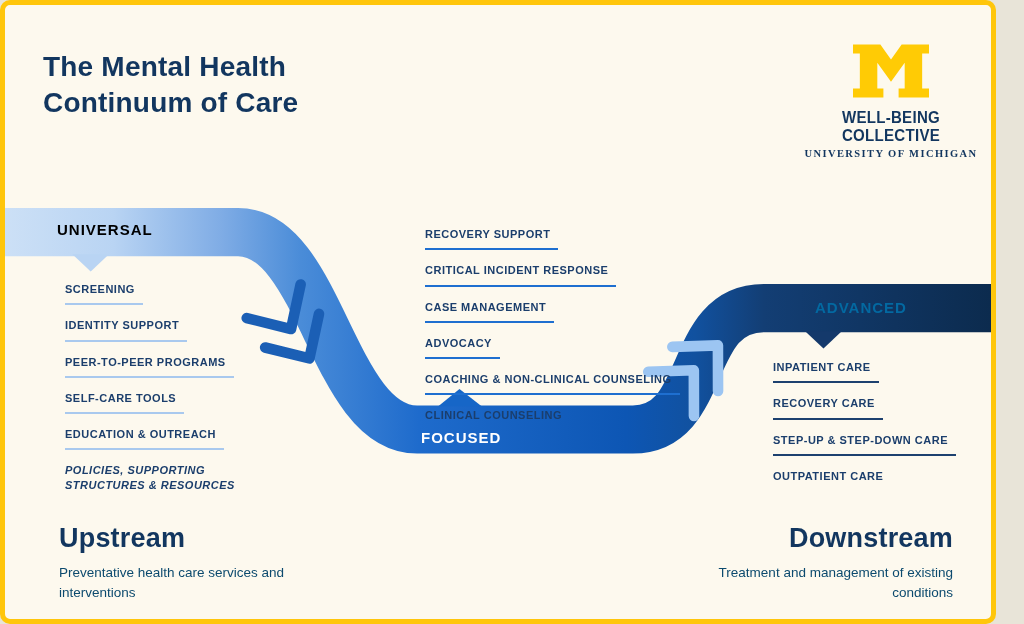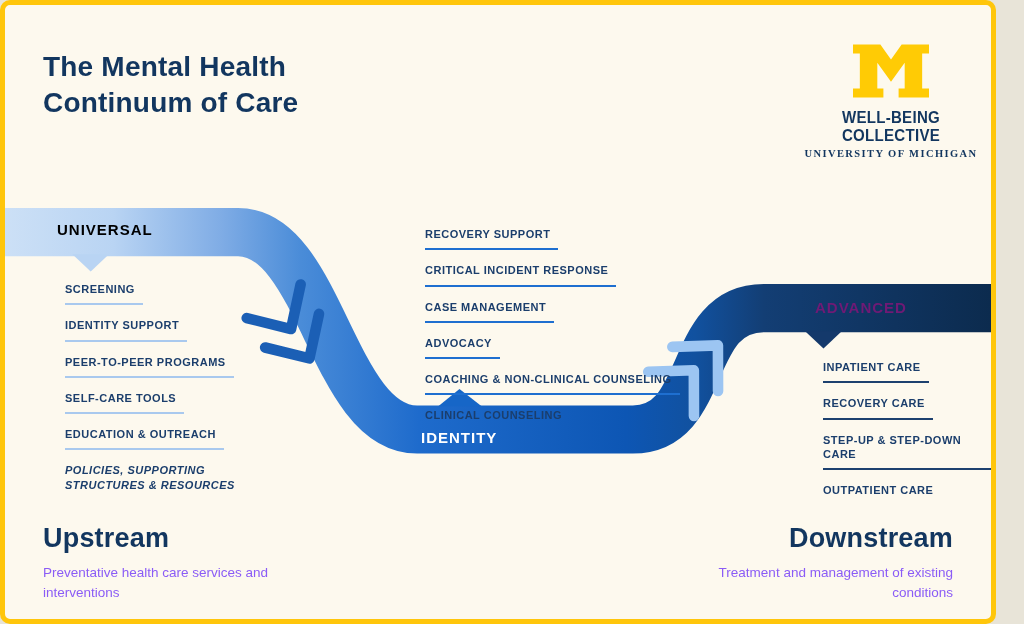--- a/index.html
+++ b/index.html
@@ -32,45 +32,45 @@
   }
   .logo .inst{
     font-family:Liberation Serif, serif;
     font-size:10.5px;font-weight:700;letter-spacing:1.4px;margin-top:3px;
   }
 
   
   .stage-label{position:absolute;font-size:15px;font-weight:800;letter-spacing:1px;}
   .lbl-universal{left:52px;top:216px;color:#000000;}
   .lbl-focused{left:416px;top:424px;color:#FFFFFF;}
-  .lbl-advanced{left:810px;top:294px;color:#701a75;}
+  .lbl-advanced{left:810px;top:294px;color:#0369a1;}
 
   
   .svc-list{position:absolute;list-style:none;margin:0;padding:0;}
   .svc-list li{
     display:table;
     font-size:11px;font-weight:800;letter-spacing:.5px;color:#1B3E6C;
     padding:0 8px 7px 0;margin-bottom:13px;
     border-bottom:2px solid transparent;
     line-height:1.3;
   }
   .svc-list li:last-child{border-bottom:none;}
   .list-universal{left:60px;top:277px;}
   .list-universal li{border-bottom-color:#A9C9EE;}
   .list-universal li:last-child{max-width:176px;border-bottom:none;font-style:italic;}
   .list-focused{left:420px;top:202px;margin-top:20px;}
   .list-focused li{border-bottom-color:#1E6FD0;}
-  .list-advanced{left:818px;top:355px;}
+  .list-advanced{left:768px;top:355px;}
   .list-advanced li{border-bottom-color:#1D416F;}
   .svc-list li:last-child{padding-bottom:0;}
 
   
-  .stream{position:absolute;top:518px;color:#12365F;}
+  .stream{position:absolute;top:518px;color:#12365F;margin-left:16px;}
   .stream .stream-title{font-size:27px;font-weight:800;letter-spacing:.2px;}
-  .stream .stream-desc{font-size:13.5px;font-weight:400;color:#8b5cf6;margin-top:9px;line-height:1.45;}
+  .stream .stream-desc{font-size:13.5px;font-weight:400;color:#0c4a6e;margin-top:9px;line-height:1.45;}
   .upstream{left:38px;width:230px;}
   .downstream{right:38px;width:250px;text-align:right;}
 </style>
 </head>
 <body>
 
 <div class="canvas">
 
   <svg class="ribbon-svg" viewBox="0 0 1024 624" aria-hidden="true">
     <defs>
@@ -111,21 +111,21 @@
 
   <div class="logo">
     <svg class="block-m" viewBox="0 0 100 70" aria-hidden="true">
       <polygon fill="#FFCB05" points="0,0 36,0 50,20 64,0 100,0 100,12 91,12 91,58 100,58 100,70 60,70 60,58 68,58 68,24 50,49 32,24 32,58 40,58 40,70 0,70 0,58 9,58 9,12 0,12"></polygon>
     </svg>
     <div class="org">WELL-BEING COLLECTIVE</div>
     <div class="inst">UNIVERSITY OF MICHIGAN</div>
   </div>
 
   <div class="stage-label lbl-universal">UNIVERSAL</div>
-  <div class="stage-label lbl-focused">IDENTITY</div>
+  <div class="stage-label lbl-focused">FOCUSED</div>
   <div class="stage-label lbl-advanced">ADVANCED</div>
 
   <ul class="svc-list list-universal">
     <li>SCREENING</li>
     <li>IDENTITY SUPPORT</li>
     <li>PEER-TO-PEER PROGRAMS</li>
     <li>SELF-CARE TOOLS</li>
     <li>EDUCATION &amp; OUTREACH</li>
     <li>POLICIES, SUPPORTING STRUCTURES &amp; RESOURCES</li>
   </ul>

